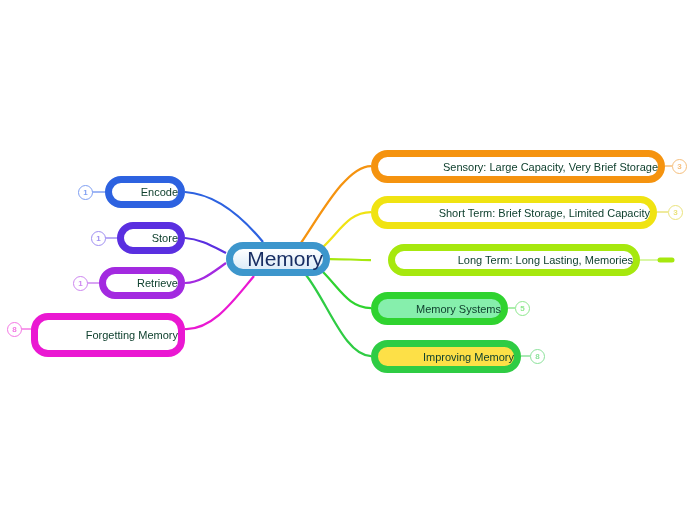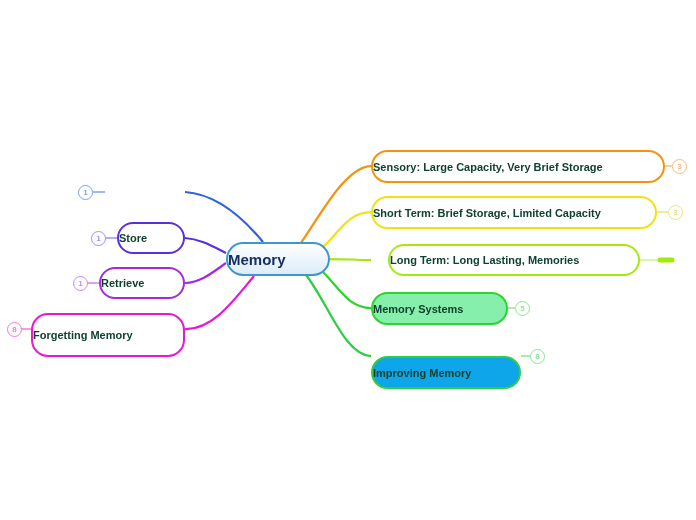--- a/index.html
+++ b/index.html
@@ -21,34 +21,34 @@
     left: 0; top: 0;
     width: 696px; height: 520px;
     z-index: 0;
   }
   svg.wires path, svg.wires line {
     fill: none;
   }
   .node {
     position: absolute;
     box-sizing: border-box;
-    border: 2px solid #f9a8d4;
+    border: 7px solid #f9a8d4;
     border-radius: 17px;
     background: #ffffff;
     display: flex;
     align-items: center;
-    justify-content: flex-start;
+    justify-content: flex-end;
     z-index: 2;
-    font-weight: bold;
+    font-weight: normal;
     font-size: 11px;
     white-space: nowrap;
     cursor: pointer;
   }
   .node.root {
-    font-size: 15px;
+    font-size: 21px;
     border-radius: 17px;
     background: linear-gradient(180deg, #ffffff 0%, #dcecf8 100%);
   }
   .badge {
     position: absolute;
     box-sizing: border-box;
     width: 15px;
     height: 15px;
     border: 1.5px solid #999;
     border-radius: 50%;
@@ -90,20 +90,23 @@
     <path d="M665,166 L672,166" stroke-width="1.5" style="stroke: rgb(246, 191, 125);"></path>
     <path d="M657,212 L668,212" stroke-width="1.5" style="stroke: rgb(234, 227, 124);"></path>
     <path d="M508,308 L515,308" stroke-width="1.5" style="stroke: rgb(143, 232, 143);"></path>
     <path d="M521,356 L530,356" stroke-width="1.5" style="stroke: rgb(140, 226, 155);"></path>
   </svg>
 
   <div class="node root" style="left: 226px; top: 242px; width: 104px; height: 34px; border-color: rgb(61, 150, 204); color: rgb(24, 46, 99);">
     <span>Memory</span>
   </div>
 
+  <div class="node" style="left: 105px; top: 176px; width: 80px; height: 32px; border-color: rgb(45, 98, 224); color: rgb(16, 65, 47); background-color: rgb(255, 255, 255);">
+    <span>Encode</span>
+  </div>
   <div class="node" style="left: 117px; top: 222px; width: 68px; height: 32px; border-color: rgb(90, 47, 224); color: rgb(16, 65, 47); background-color: rgb(255, 255, 255);">
     <span>Store</span>
   </div>
   <div class="node" style="left: 99px; top: 267px; width: 86px; height: 32px; border-color: rgb(163, 42, 224); color: rgb(16, 65, 47); background-color: rgb(255, 255, 255);">
     <span>Retrieve</span>
   </div>
   <div class="node" style="left: 31px; top: 313px; width: 154px; height: 44px; border-color: rgb(234, 24, 210); color: rgb(16, 65, 47); background-color: rgb(255, 255, 255);">
     <span>Forgetting Memory</span>
   </div>
 
@@ -112,21 +115,21 @@
   </div>
   <div class="node" style="left: 371px; top: 196px; width: 286px; height: 33px; border-color: rgb(240, 227, 18); color: rgb(16, 65, 47); background-color: rgb(255, 255, 255);">
     <span>Short Term: Brief Storage, Limited Capacity</span>
   </div>
   <div class="node" style="left: 388px; top: 244px; width: 252px; height: 32px; border-color: rgb(166, 232, 14); color: rgb(16, 65, 47); background-color: rgb(255, 255, 255);">
     <span>Long Term: Long Lasting, Memories</span>
   </div>
   <div class="node" style="left: 371px; top: 292px; width: 137px; height: 33px; border-color: rgb(47, 211, 47); color: rgb(16, 65, 47); background-color: #86efac;">
     <span>Memory Systems</span>
   </div>
-  <div class="node" style="left: 371px; top: 356px; width: 150px; height: 33px; border-color: rgb(47, 204, 68); color: rgb(16, 65, 47); background-color: #0ea5e9;">
+  <div class="node" style="left: 371px; top: 340px; width: 150px; height: 33px; border-color: rgb(47, 204, 68); color: rgb(16, 65, 47); background-color: #fde047;">
     <span>Improving Memory</span>
   </div>
 
   <div class="badge" style="left: 78px; top: 184.5px; border-color: rgb(127, 159, 242); color: rgb(127, 159, 242);">1</div>
   <div class="badge" style="left: 91px; top: 230.5px; border-color: rgb(160, 143, 242); color: rgb(160, 143, 242);">1</div>
   <div class="badge" style="left: 73px; top: 275.5px; border-color: rgb(205, 134, 240); color: rgb(205, 134, 240);">1</div>
   <div class="badge" style="left: 7px; top: 321.5px; border-color: rgb(244, 120, 228); color: rgb(244, 120, 228);">8</div>
   <div class="badge" style="left: 672px; top: 159px; border-color: rgb(246, 191, 125); color: rgb(246, 191, 125);">3</div>
   <div class="badge" style="left: 668px; top: 205px; border-color: rgb(234, 227, 124); color: rgb(234, 227, 124);">3</div>
   <div class="badge" style="left: 515px; top: 300.5px; border-color: rgb(143, 232, 143); color: rgb(143, 232, 143);">5</div>

